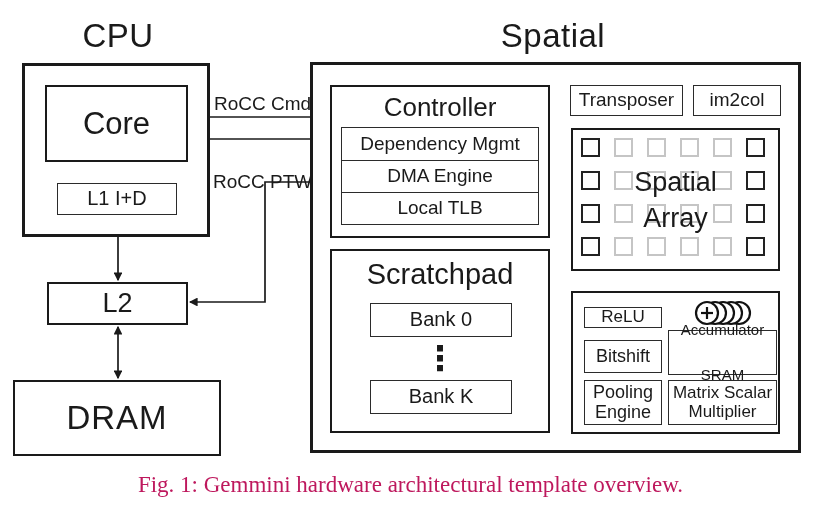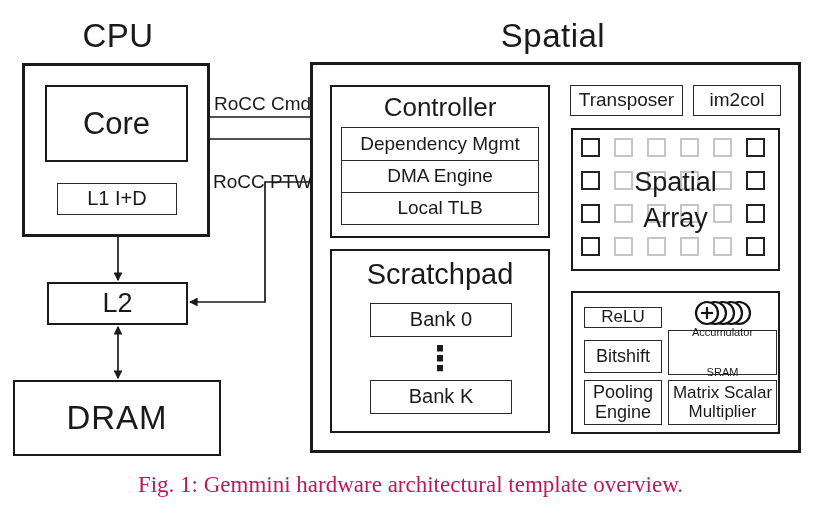--- a/index.html
+++ b/index.html
@@ -156,21 +156,21 @@
         <g stroke="#111" stroke-width="2.2" fill="#fff">
           <circle cx="47" cy="14" r="11"></circle>
           <circle cx="39" cy="14" r="11"></circle>
           <circle cx="31" cy="14" r="11"></circle>
           <circle cx="23" cy="14" r="11"></circle>
           <circle cx="15" cy="14" r="11"></circle>
           <line x1="9" y1="14" x2="21" y2="14"></line>
           <line x1="15" y1="8" x2="15" y2="20"></line>
         </g>
       </svg>
-      <div class="box thin col" style="left:95px;top:37px;width:109px;height:45px;font-size:11px;gap:28px;">
+      <div class="box thin col" style="left:95px;top:37px;width:109px;height:45px;font-size:15px;gap:28px;">
         <span>Accumulator</span>
         <span>SRAM</span>
       </div>
       <div class="box thin" style="left:11px;top:47px;width:78px;height:33px;font-size:18px;">
         <span>Bitshift</span>
       </div>
       <div class="box thin col" style="left:11px;top:87px;width:78px;height:45px;font-size:18px;">
         <span>Pooling</span>
         <span>Engine</span>
       </div>

